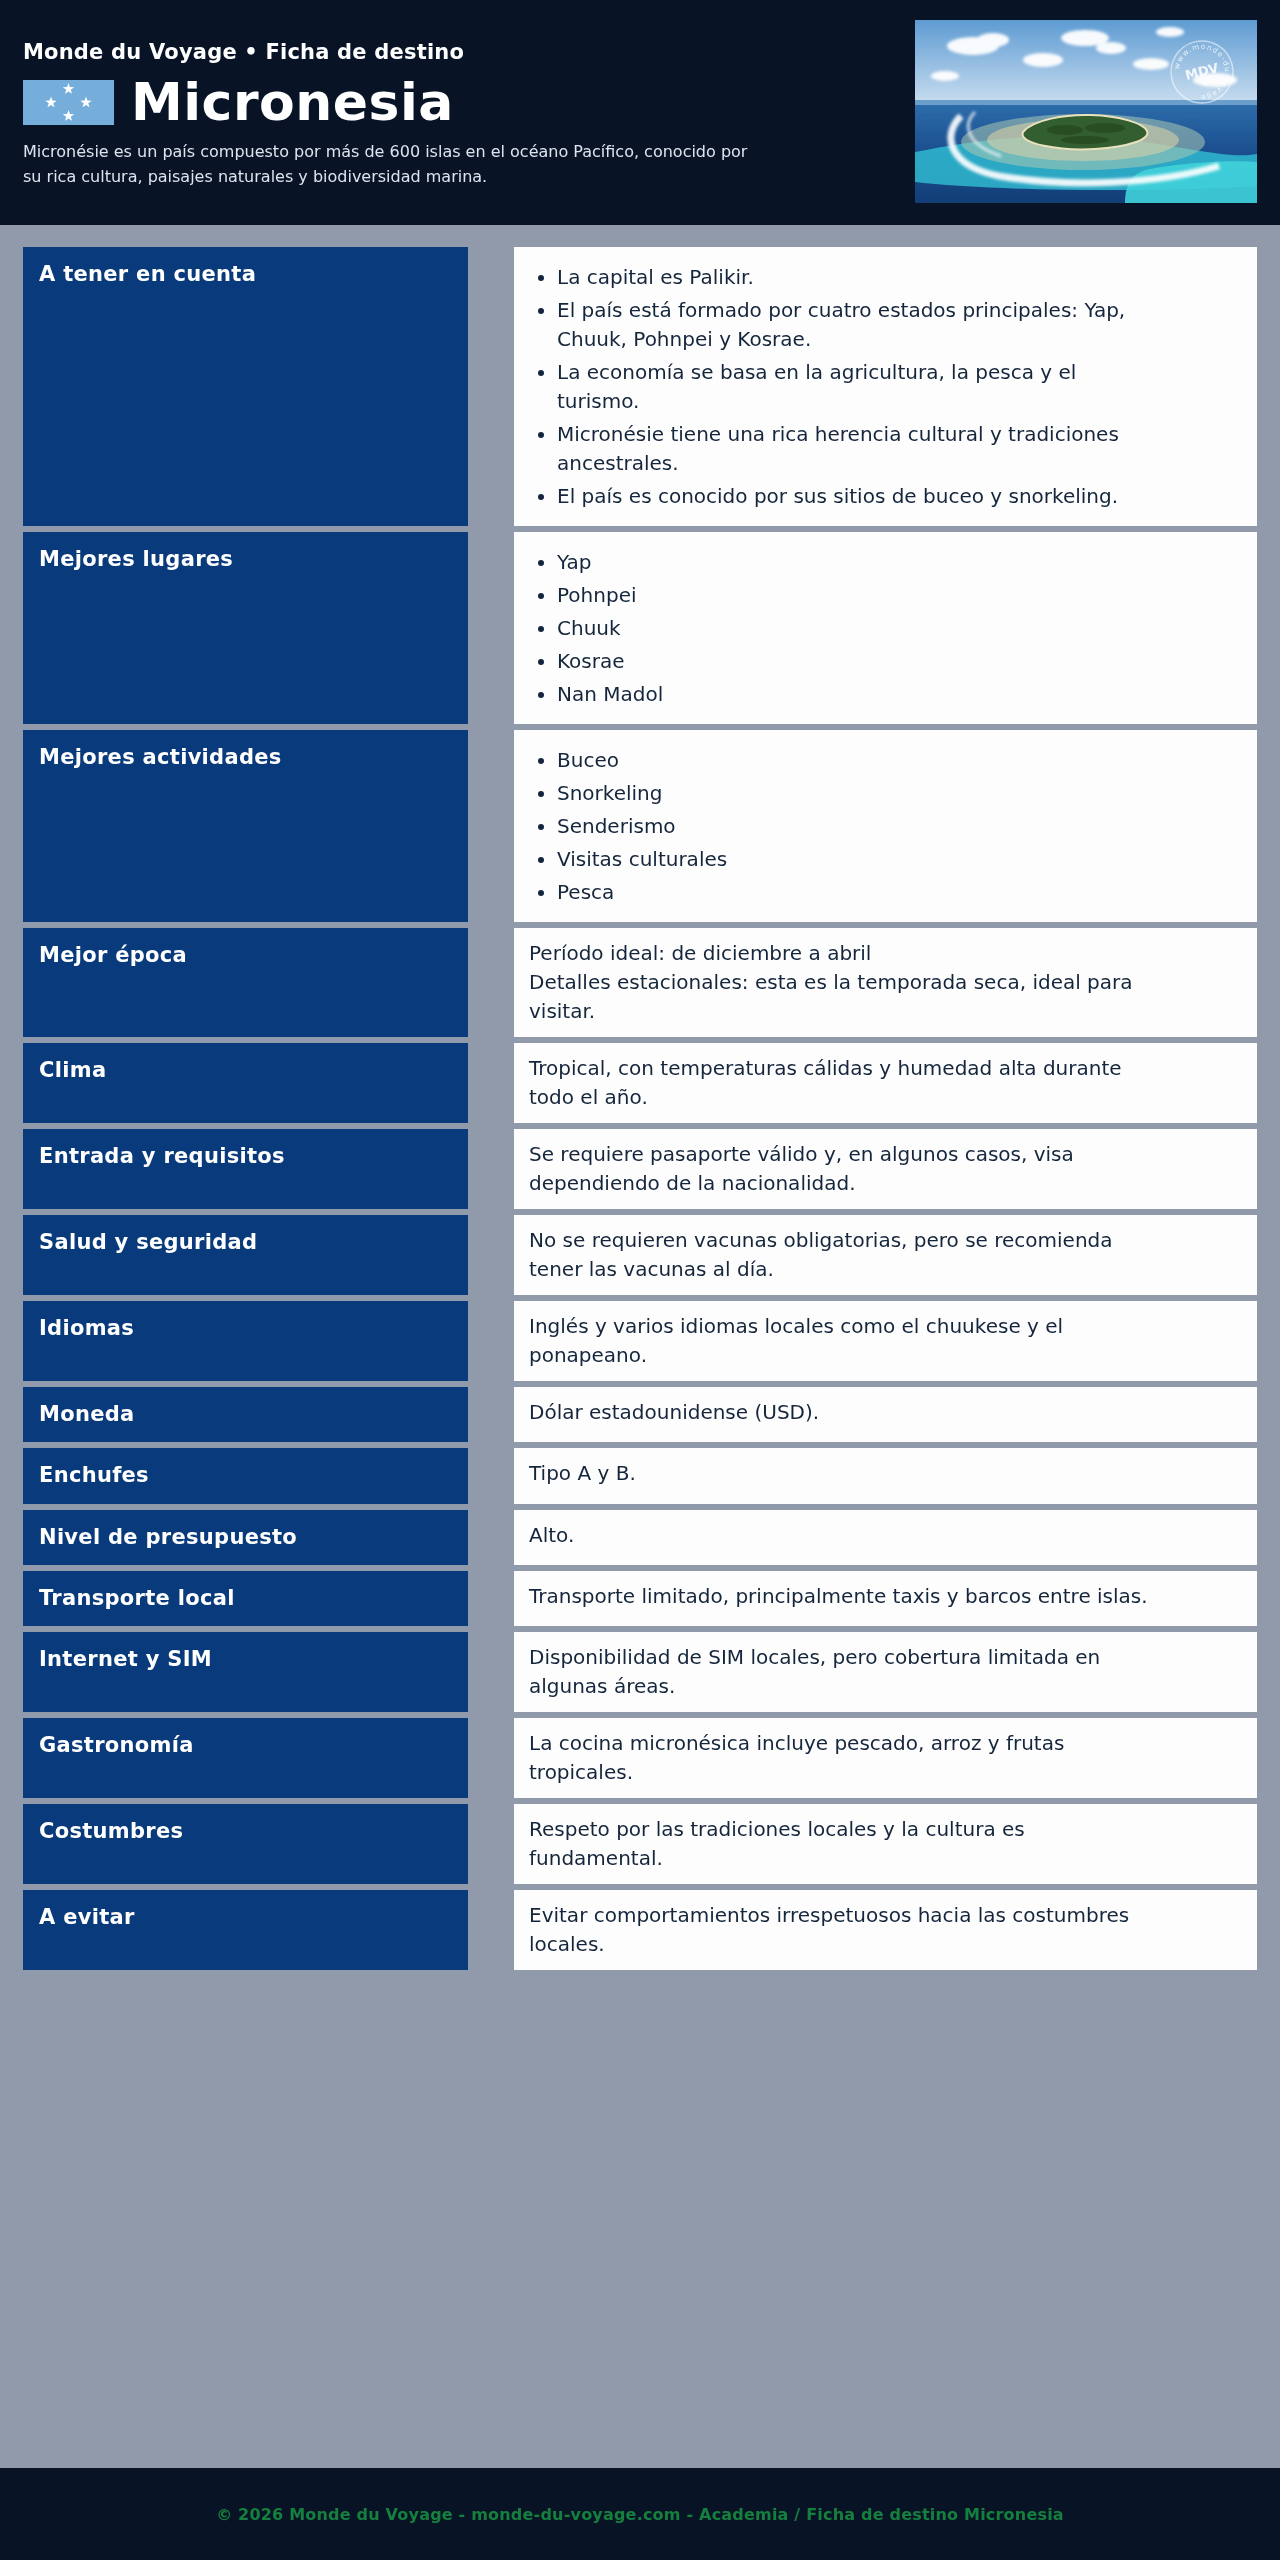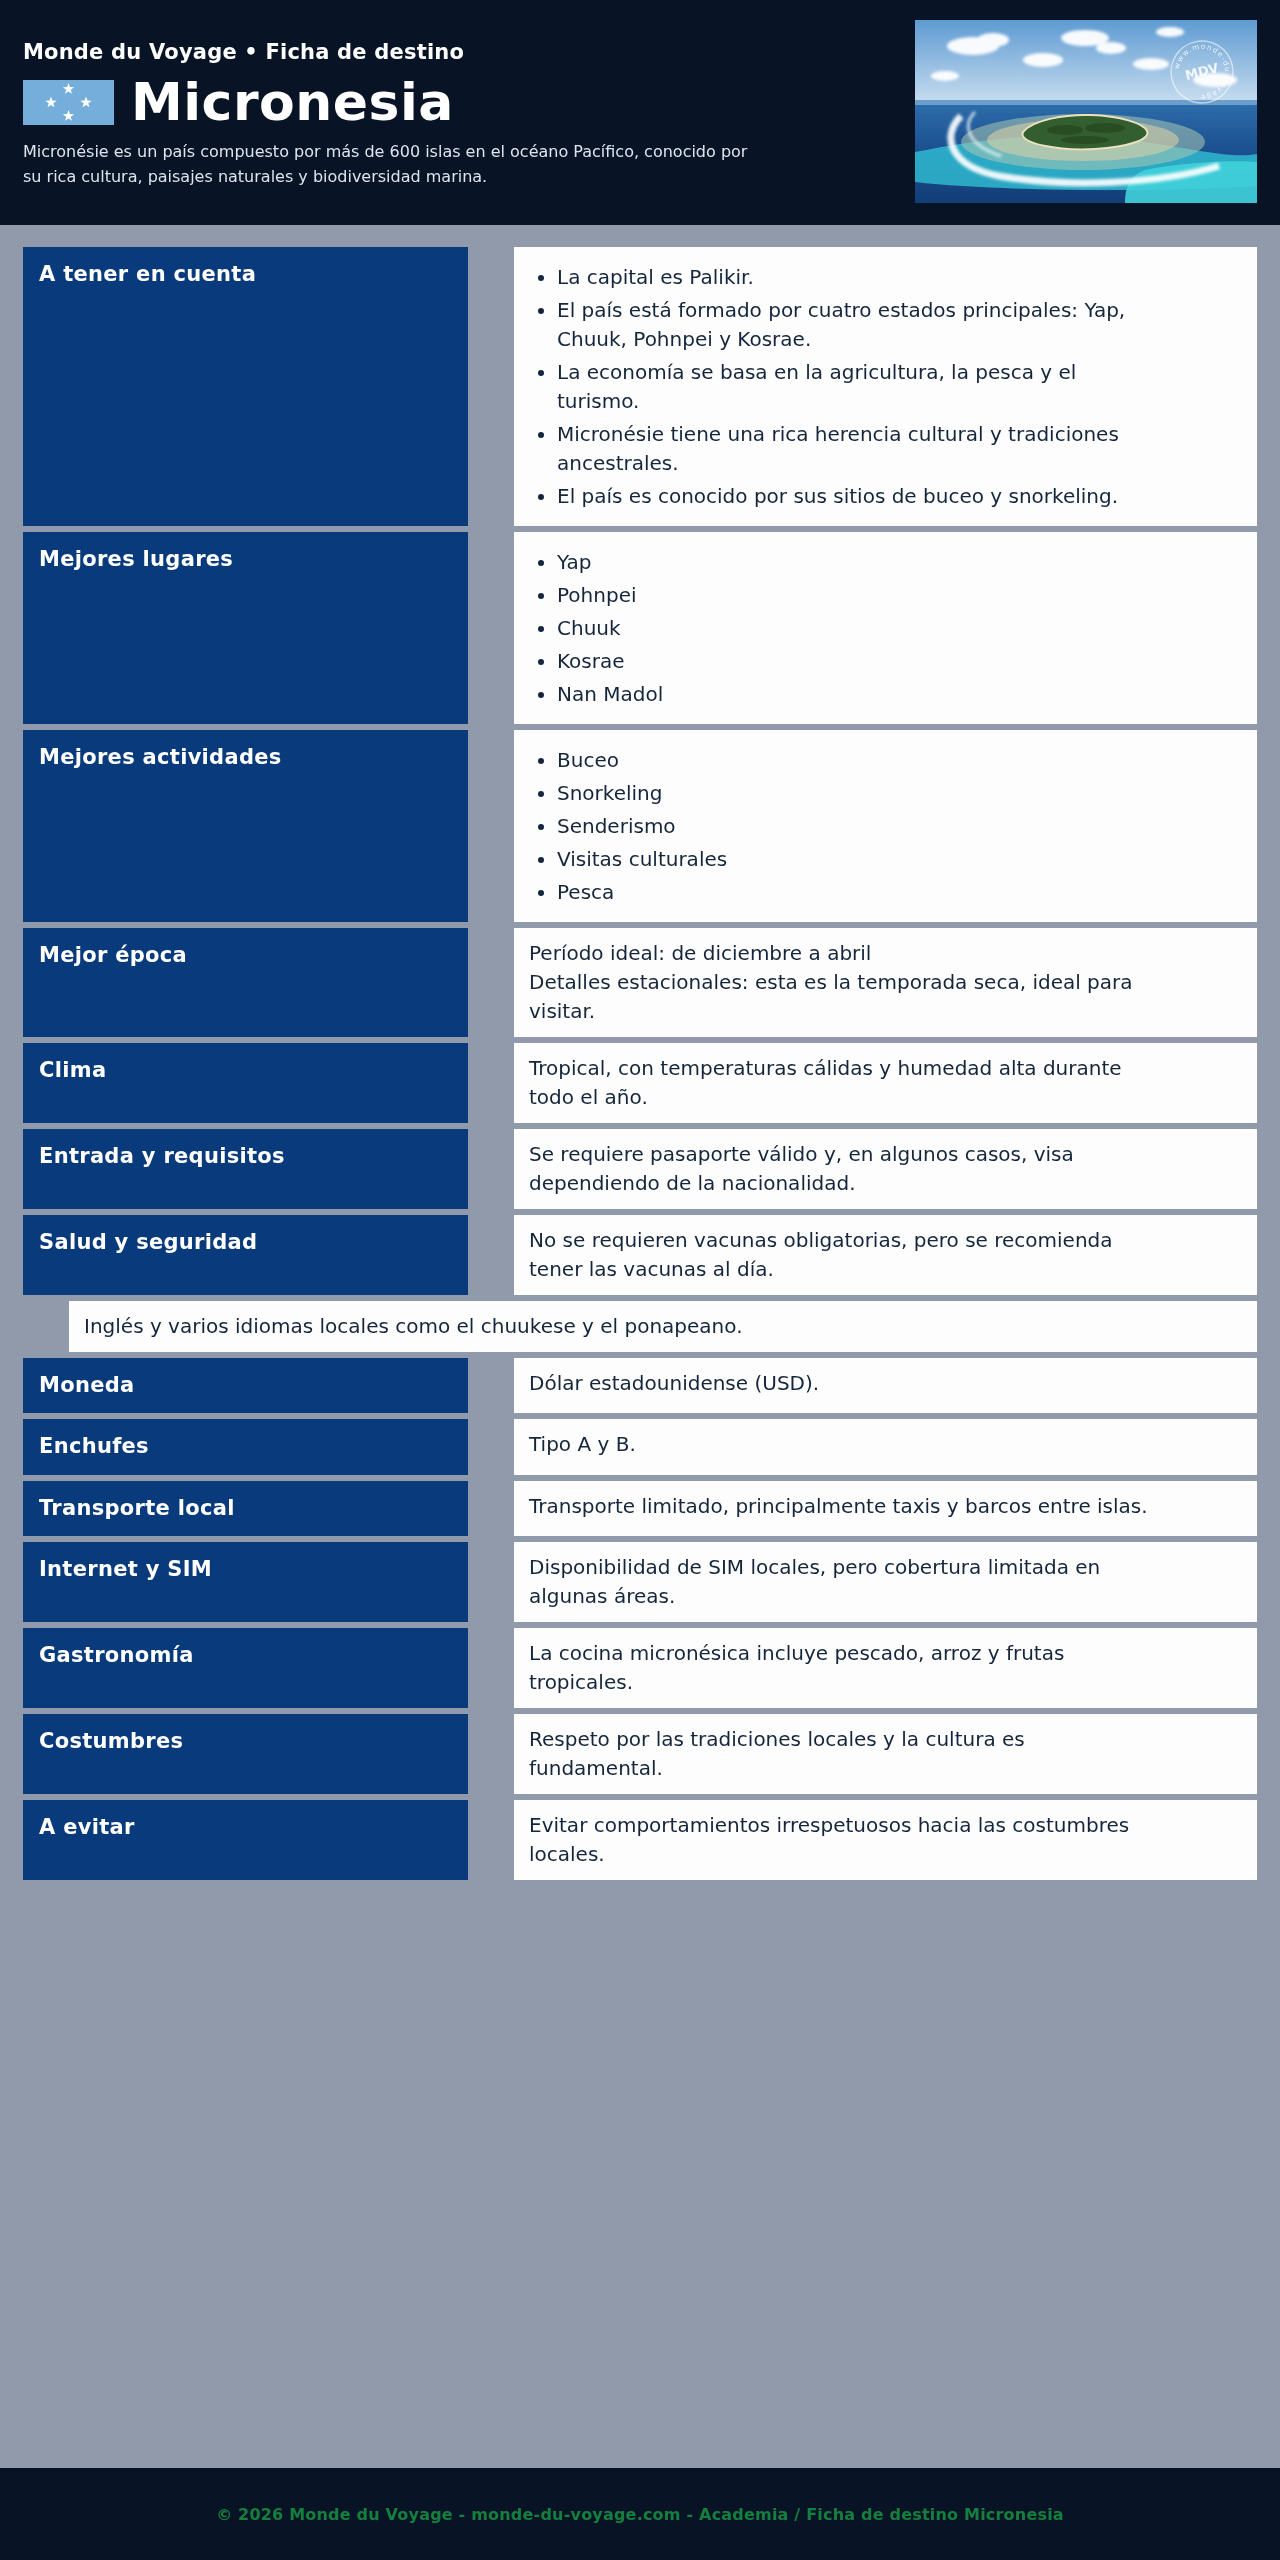--- a/index.html
+++ b/index.html
@@ -216,34 +216,41 @@
           <div>Se requiere pasaporte válido y, en algunos casos, visa dependiendo de la nacionalidad.</div>
         </div>
       </div>
       <div class="row">
         <div class="row-label">Salud y seguridad</div>
         <div class="row-content">
           <div>No se requieren vacunas obligatorias, pero se recomienda tener las vacunas al día.</div>
         </div>
       </div>
       <div class="row">
+        <div class="row-label">Idiomas</div>
         <div class="row-content">
           <div>Inglés y varios idiomas locales como el chuukese y el ponapeano.</div>
         </div>
       </div>
       <div class="row">
         <div class="row-label">Moneda</div>
         <div class="row-content">
           <div>Dólar estadounidense (USD).</div>
         </div>
       </div>
       <div class="row">
         <div class="row-label">Enchufes</div>
         <div class="row-content">
           <div>Tipo A y B.</div>
+        </div>
+      </div>
+      <div class="row">
+        <div class="row-label">Nivel de presupuesto</div>
+        <div class="row-content">
+          <div>Alto.</div>
         </div>
       </div>
       <div class="row">
         <div class="row-label">Transporte local</div>
         <div class="row-content">
           <div>Transporte limitado, principalmente taxis y barcos entre islas.</div>
         </div>
       </div>
       <div class="row">
         <div class="row-label">Internet y SIM</div>

